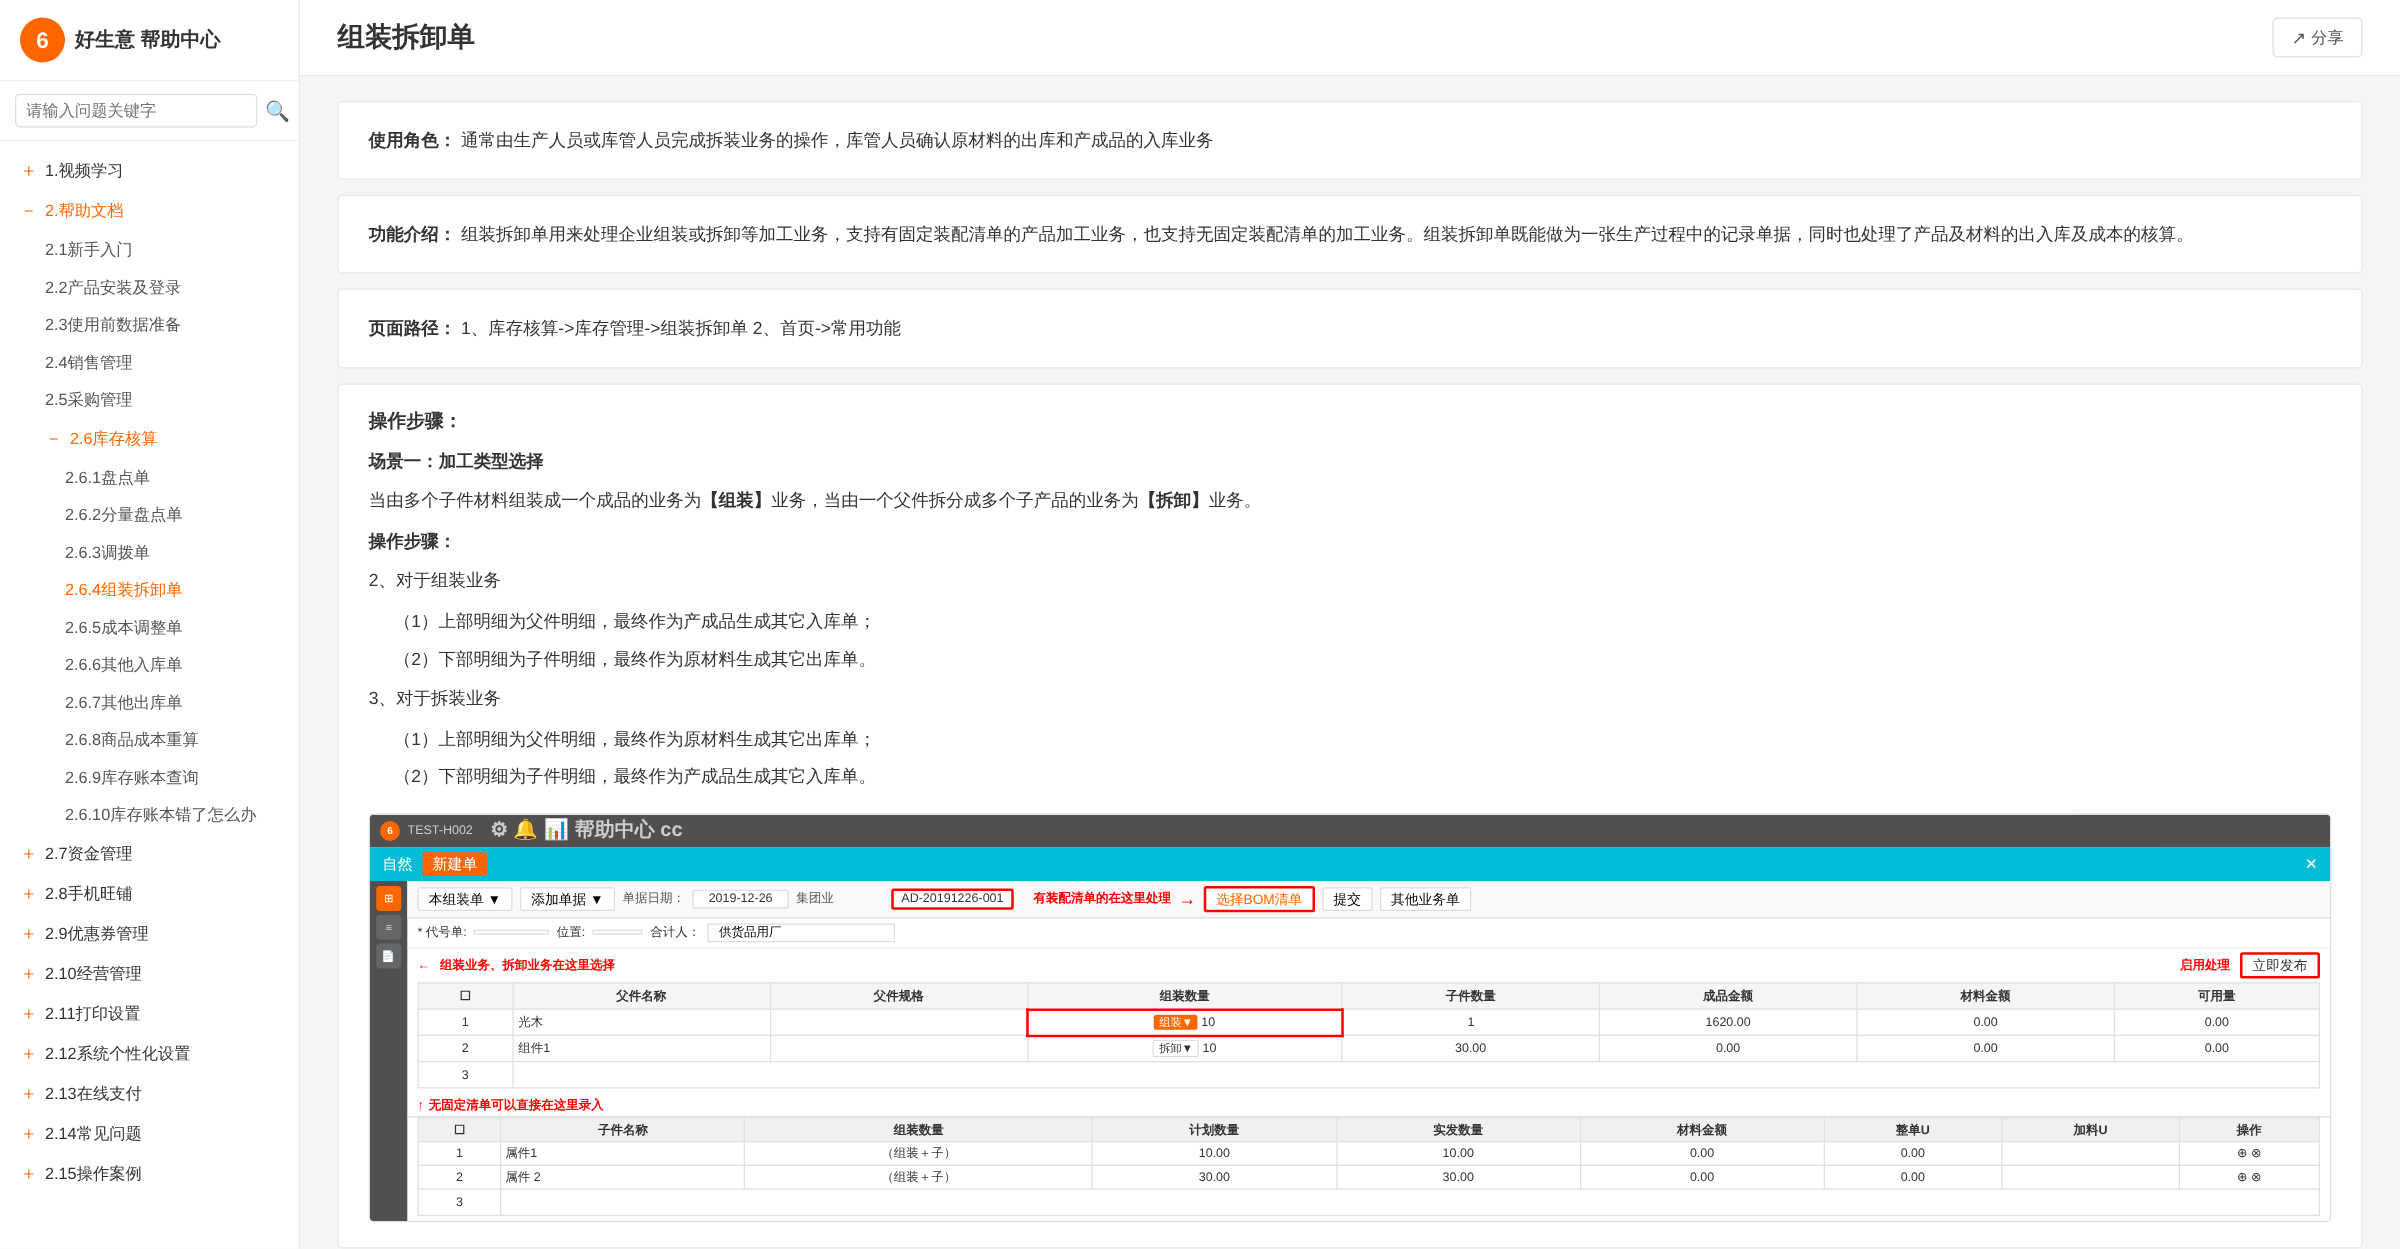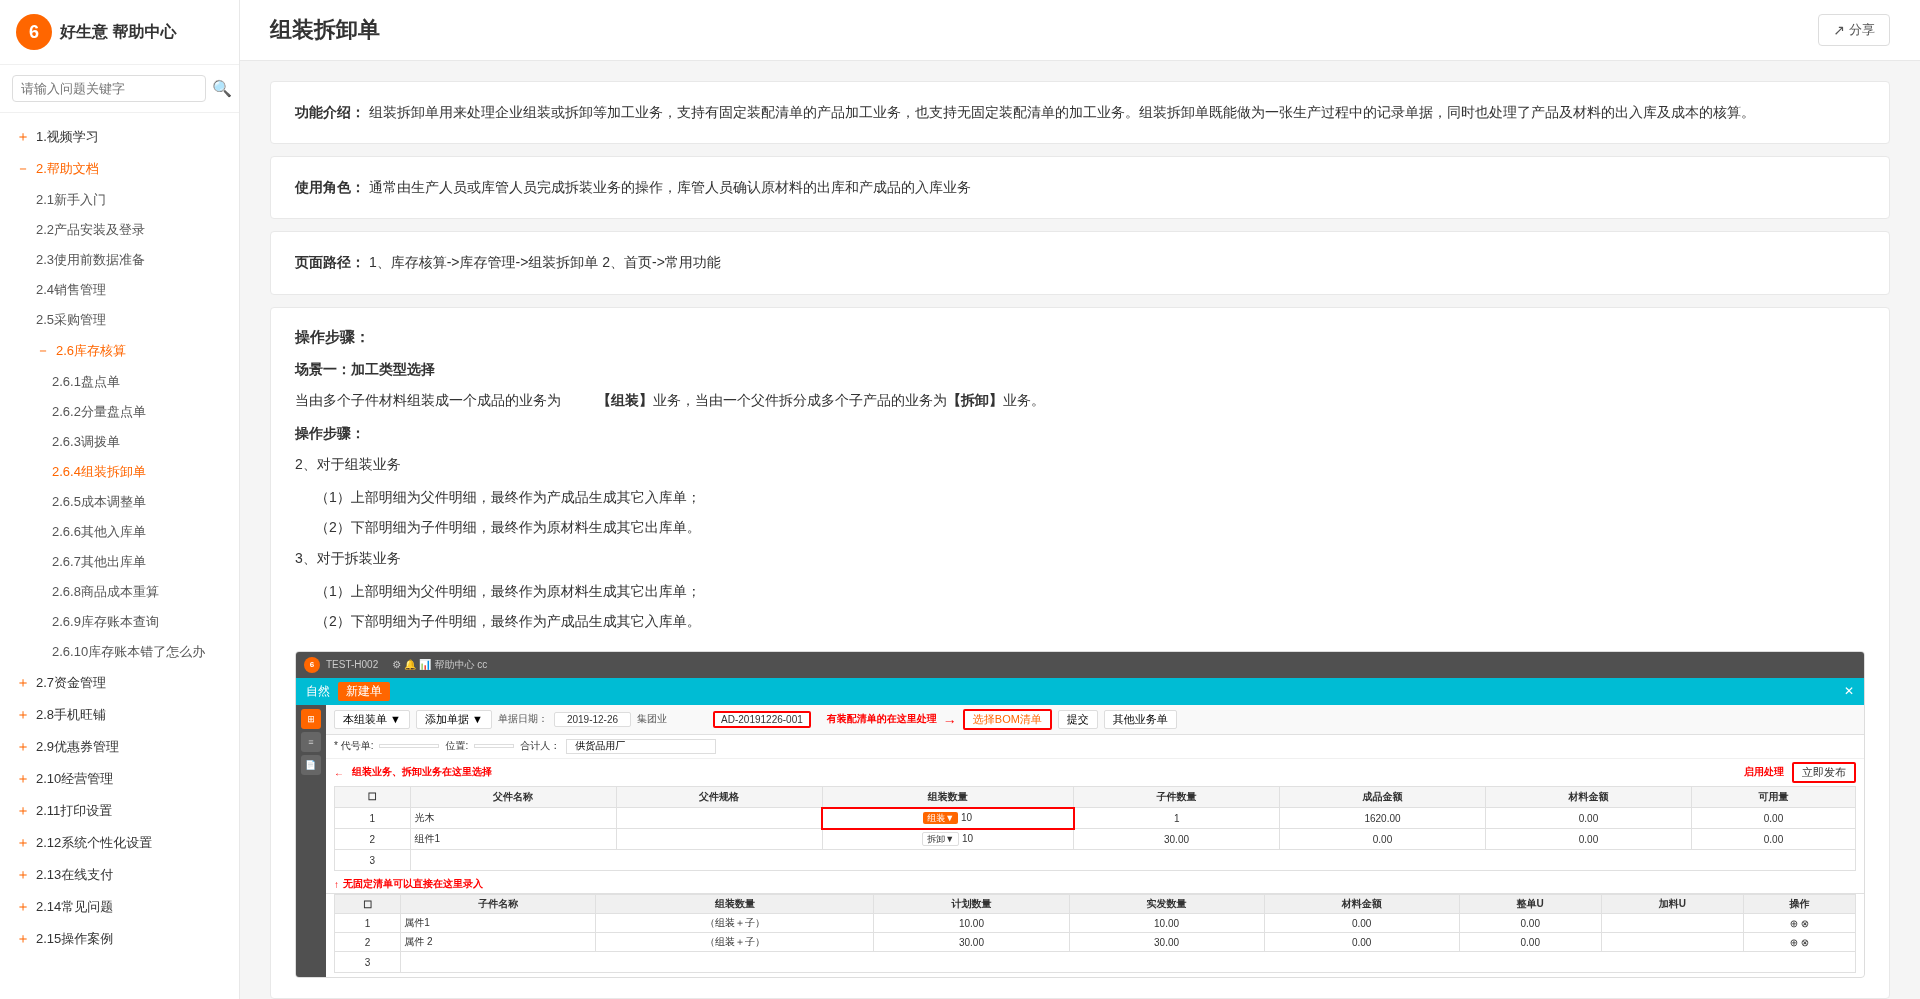--- a/index.html
+++ b/index.html
@@ -295,57 +295,57 @@
     <h1 class="main-title">组装拆卸单</h1>
     <button class="share-btn">
       <span style="font-size:14px;">↗</span>
       <span>分享</span>
     </button>
   </div>
 
   <div class="main-body">
 
     <div class="content-card">
+      <span class="bold">使用角色：</span>
+      <span>通常由生产人员或库管人员完成拆装业务的操作，库管人员确认原材料的出库和产成品的入库业务</span>
+    </div>
+
+    <div class="content-card">
       <span class="bold">功能介绍：</span>
       <span>组装拆卸单用来处理企业组装或拆卸等加工业务，支持有固定装配清单的产品加工业务，也支持无固定装配清单的加工业务。组装拆卸单既能做为一张生产过程中的记录单据，同时也处理了产品及材料的出入库及成本的核算。</span>
-    </div>
-
-    <div class="content-card">
-      <span class="bold">使用角色：</span>
-      <span>通常由生产人员或库管人员完成拆装业务的操作，库管人员确认原材料的出库和产成品的入库业务</span>
     </div>
 
     <div class="content-card">
       <span class="bold">页面路径：</span>
       <span>1、库存核算-&gt;库存管理-&gt;组装拆卸单 2、首页-&gt;常用功能</span>
     </div>
 
     <div class="steps-section">
       <div class="steps-title">操作步骤：</div>
 
       <div class="scene-title">场景一：加工类型选择</div>
       <div class="scene-desc">
-        <span>当由多个子件材料组装成一个成品的业务为</span><em style="font-weight:bold;padding-left:36px;">【组装】</em><span>业务，当由一个父件拆分成多个子产品的业务为</span><em style="font-weight:bold;">【拆卸】</em><span>业务。</span>
+        <span>当由多个子件材料组装成一个成品的业务为</span><em style="font-weight:bold;">【组装】</em><span>业务，当由一个父件拆分成多个子产品的业务为</span><em style="font-weight:bold;">【拆卸】</em><span>业务。</span>
       </div>
 
       <div class="bold" style="margin-bottom:8px;">操作步骤：</div>
       <div class="step-item">2、对于组装业务</div>
       <div class="step-sub">（1）上部明细为父件明细，最终作为产成品生成其它入库单；</div>
       <div class="step-sub">（2）下部明细为子件明细，最终作为原材料生成其它出库单。</div>
       <div class="step-item">3、对于拆装业务</div>
       <div class="step-sub">（1）上部明细为父件明细，最终作为原材料生成其它出库单；</div>
       <div class="step-sub">（2）下部明细为子件明细，最终作为产成品生成其它入库单。</div>
 
       <div class="screenshot-container">
         <div class="screenshot-img">
 
           <div class="ss-inner-topbar">
             <div class="ss-inner-logo">6</div>
             <span>TEST-H002</span>
-            <span style="margin-left:8px;font-size:10px;">⚙ 🔔 📊 帮助中心 cc</span>
+            <span style="margin-left:8px;font-size:16px;font-weight:bold;">⚙ 🔔 📊 帮助中心 cc</span>
           </div>
 
           <div class="ss-dialog-title">
             <div style="display:flex;gap:8px;align-items:center;">
               <span>自然</span>
               <span style="background:#f60;color:#fff;padding:1px 8px;border-radius:2px;font-size:12px;">新建单</span>
             </div>
             <span>✕</span>
           </div>
           <div style="display:flex;">

